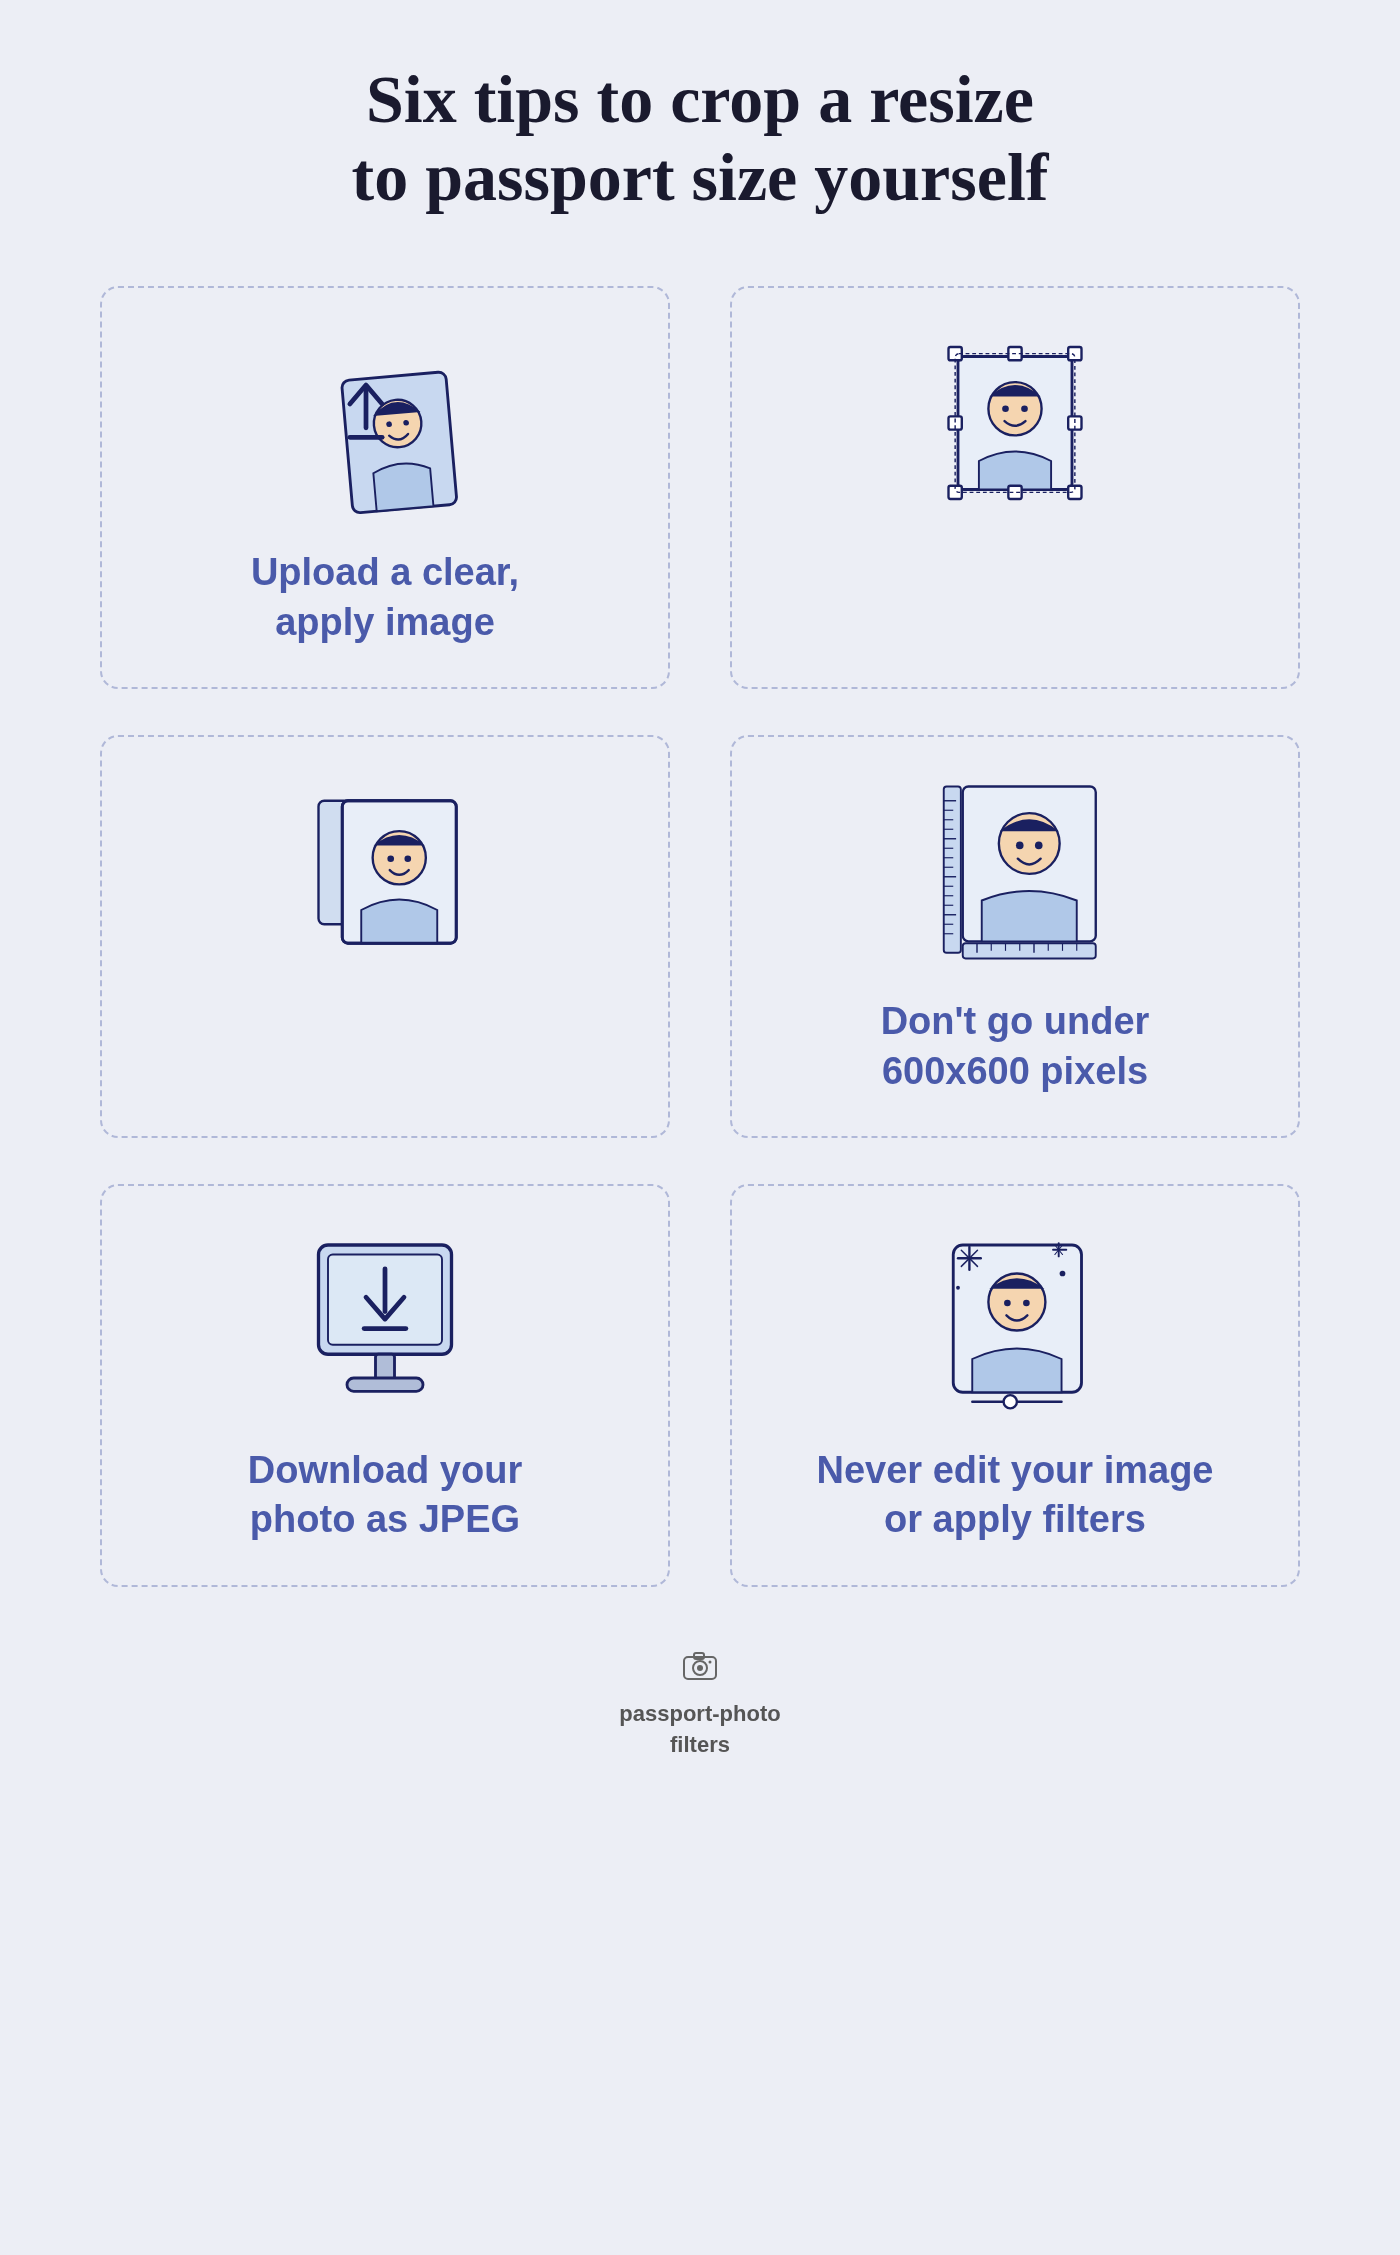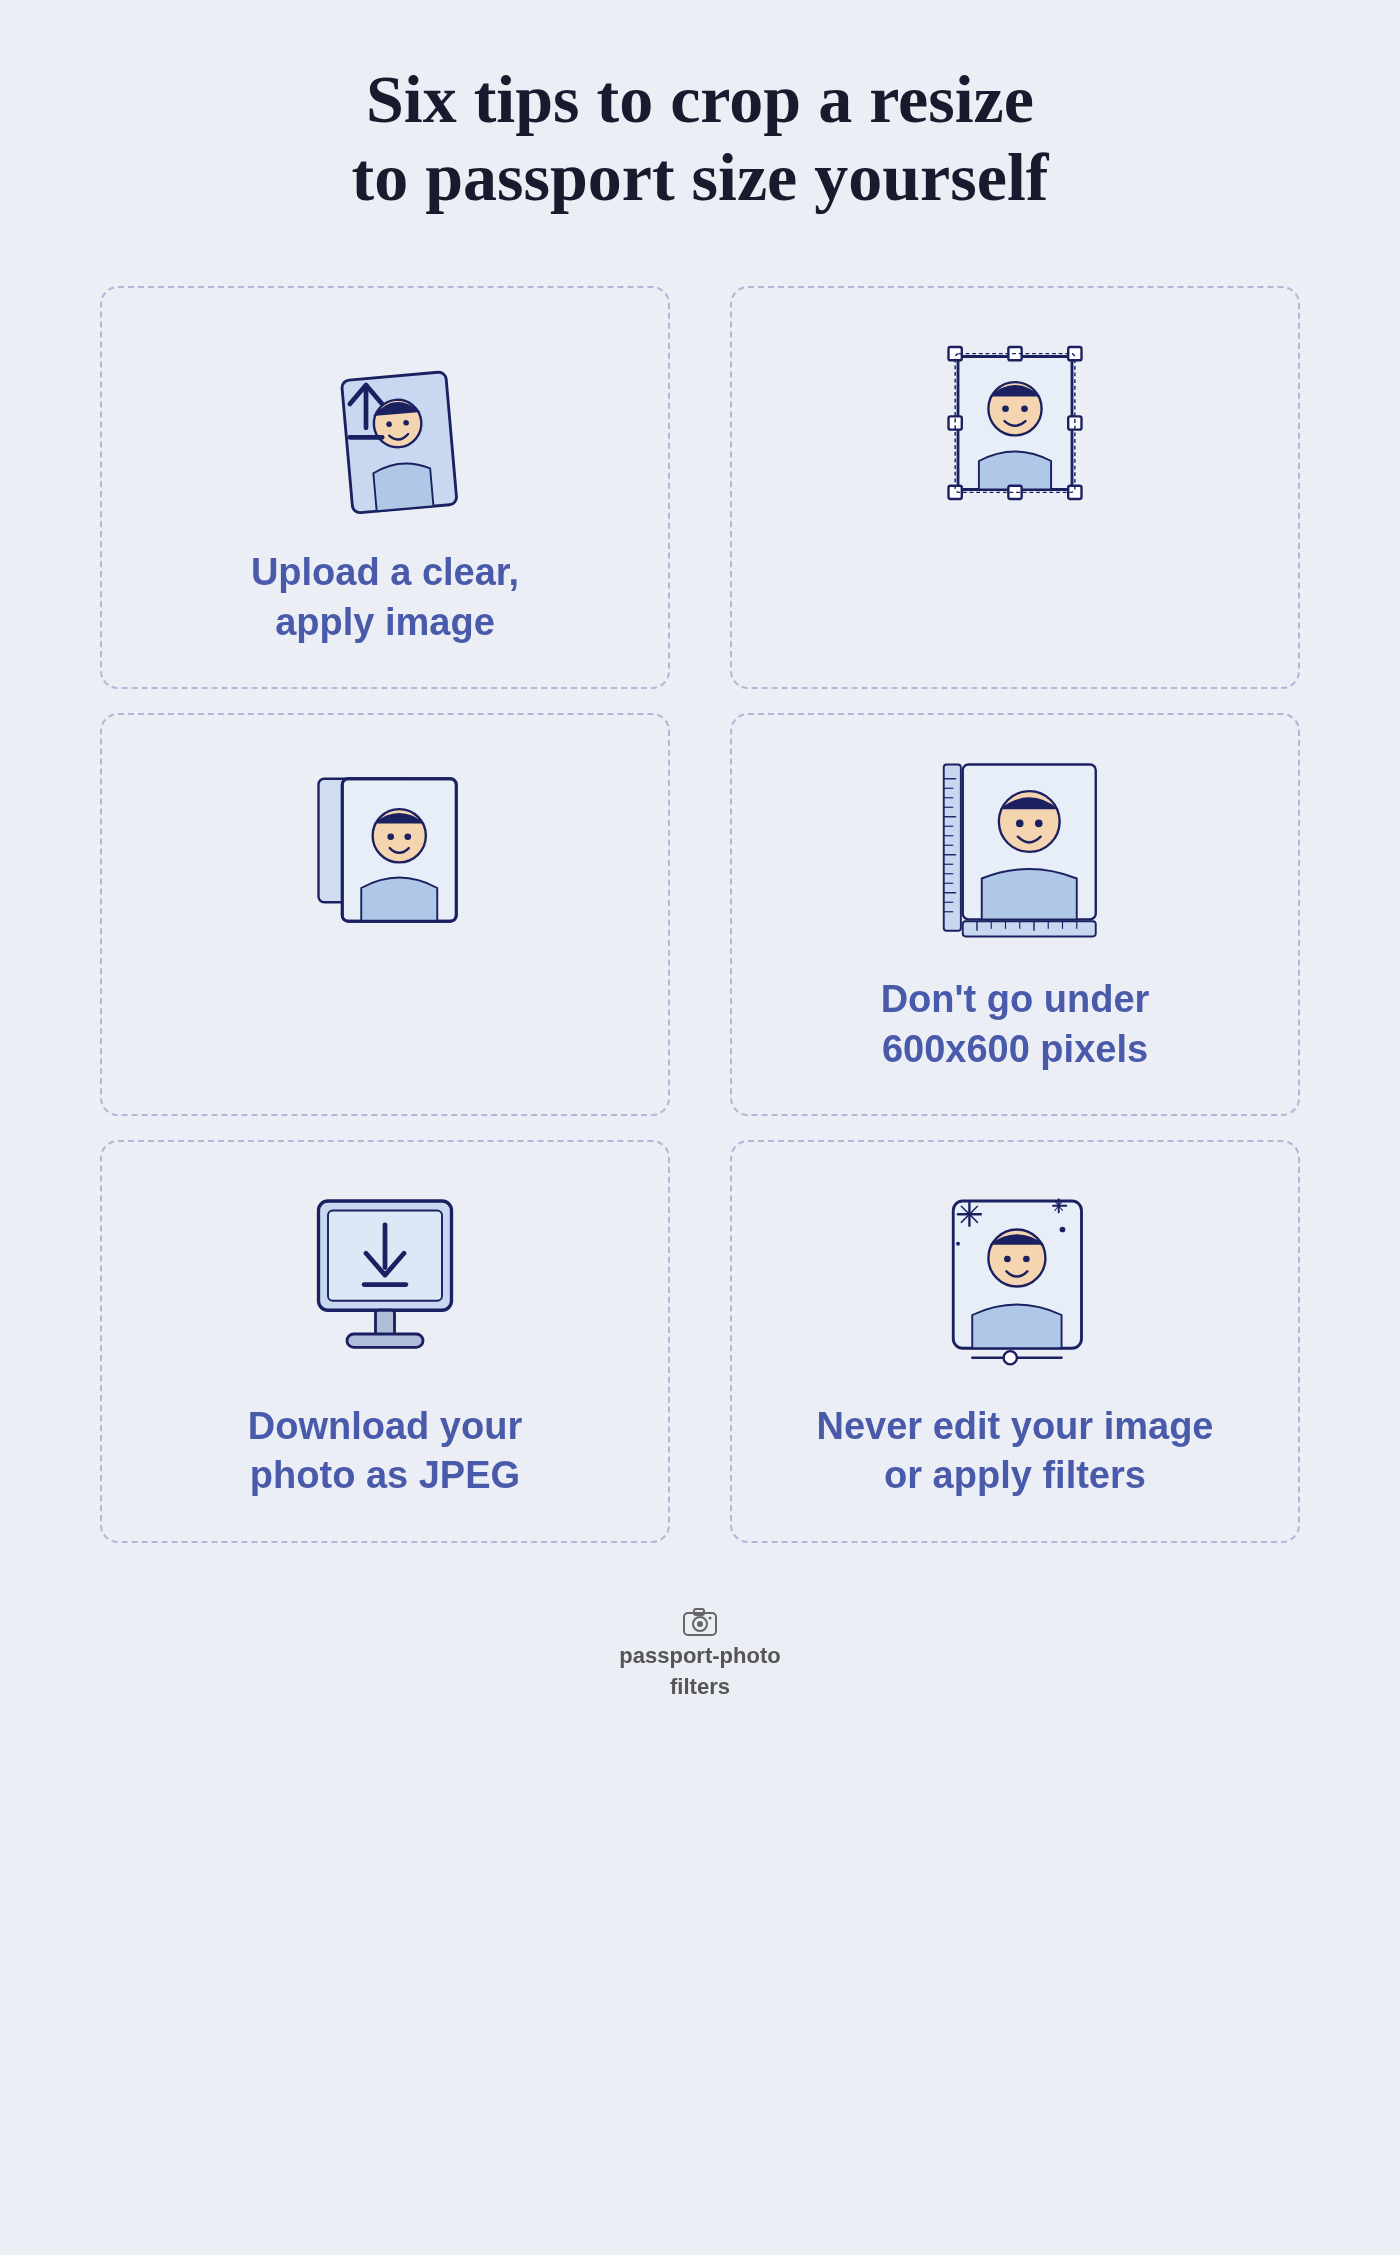--- a/index.html
+++ b/index.html
@@ -21,21 +21,21 @@
       color: #1a1a2e;
       text-align: center;
       line-height: 1.15;
       margin-bottom: 70px;
       max-width: 900px;
     }
 
     .grid {
       display: grid;
       grid-template-columns: 1fr 1fr;
-      gap: 24px 60px;
+      gap: 46px 60px;
       width: 100%;
       max-width: 1200px;
     }
 
     .card {
       background-color: #eceef5;
       border: 2px dashed #b0b8d8;
       border-radius: 18px;
       display: flex;
       flex-direction: column;
@@ -66,21 +66,21 @@
     .icon-svg {
       width: 180px;
       height: 190px;
     }
 
     .footer {
       margin-top: 60px;
       display: flex;
       flex-direction: column;
       align-items: center;
-      gap: 2px;
+      gap: 16px;
     }
 
     .footer-icon {
       width: 36px;
       height: 36px;
     }
 
     .footer-text {
       font-size: 22px;
       color: #555;

